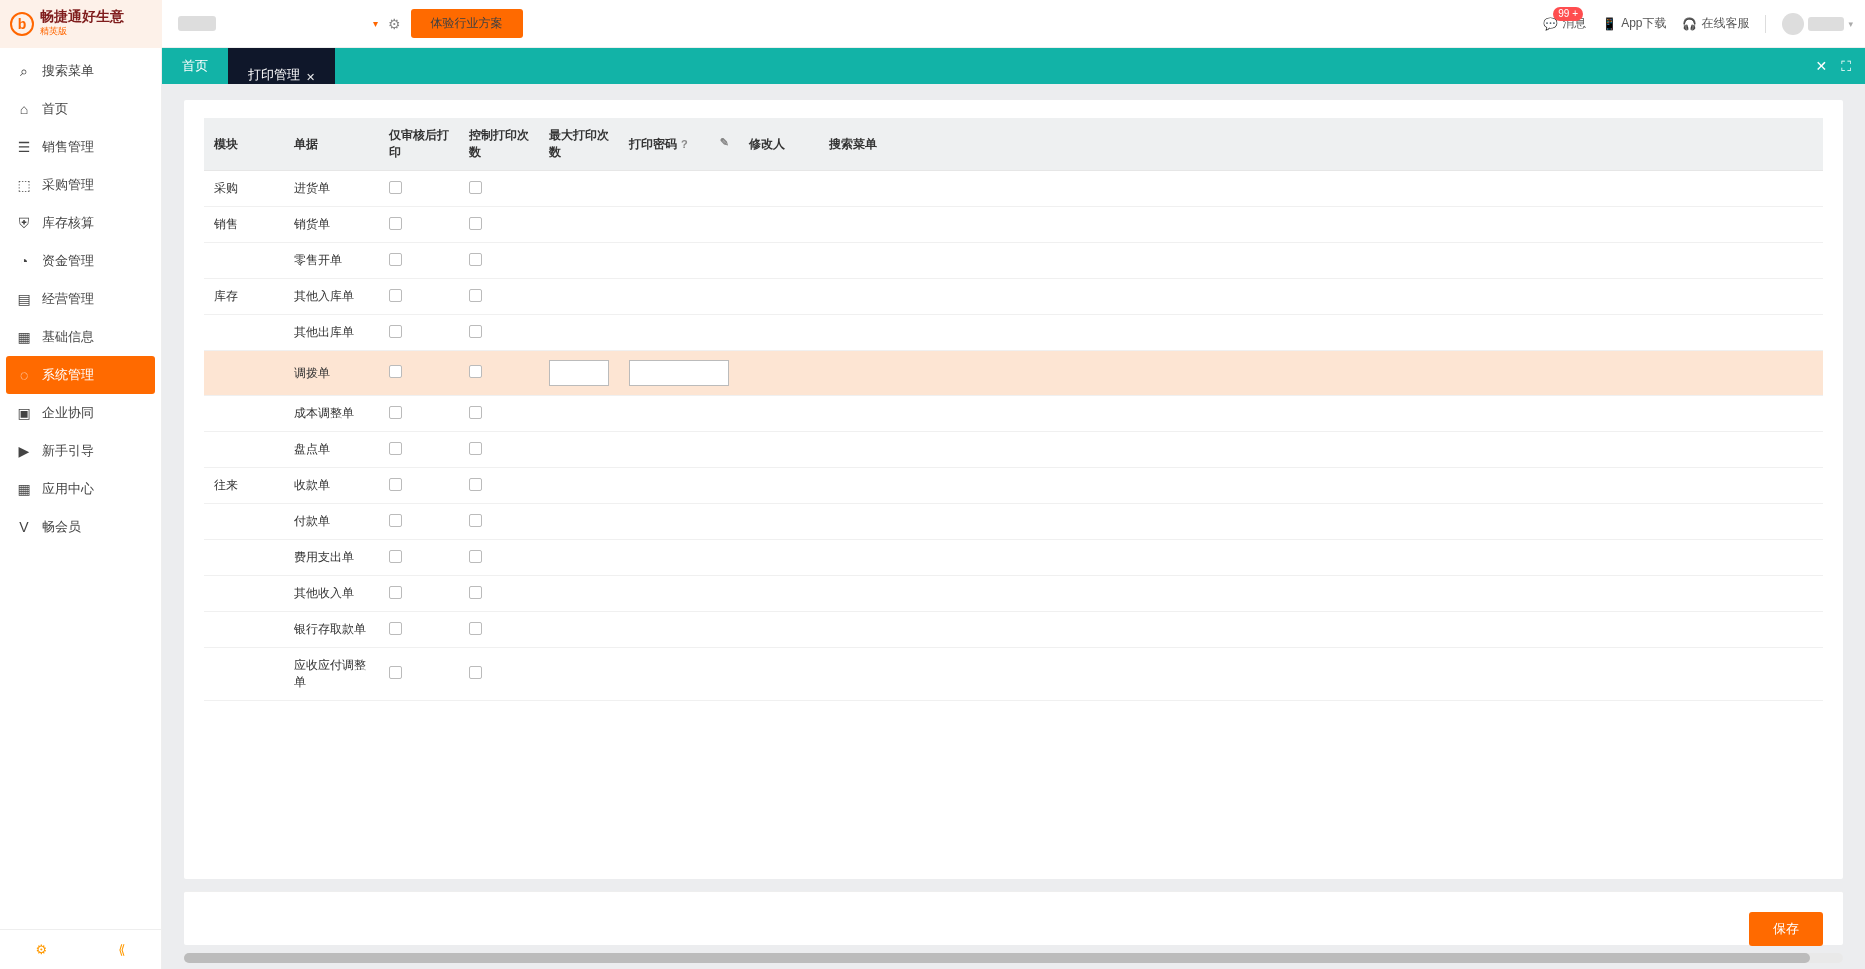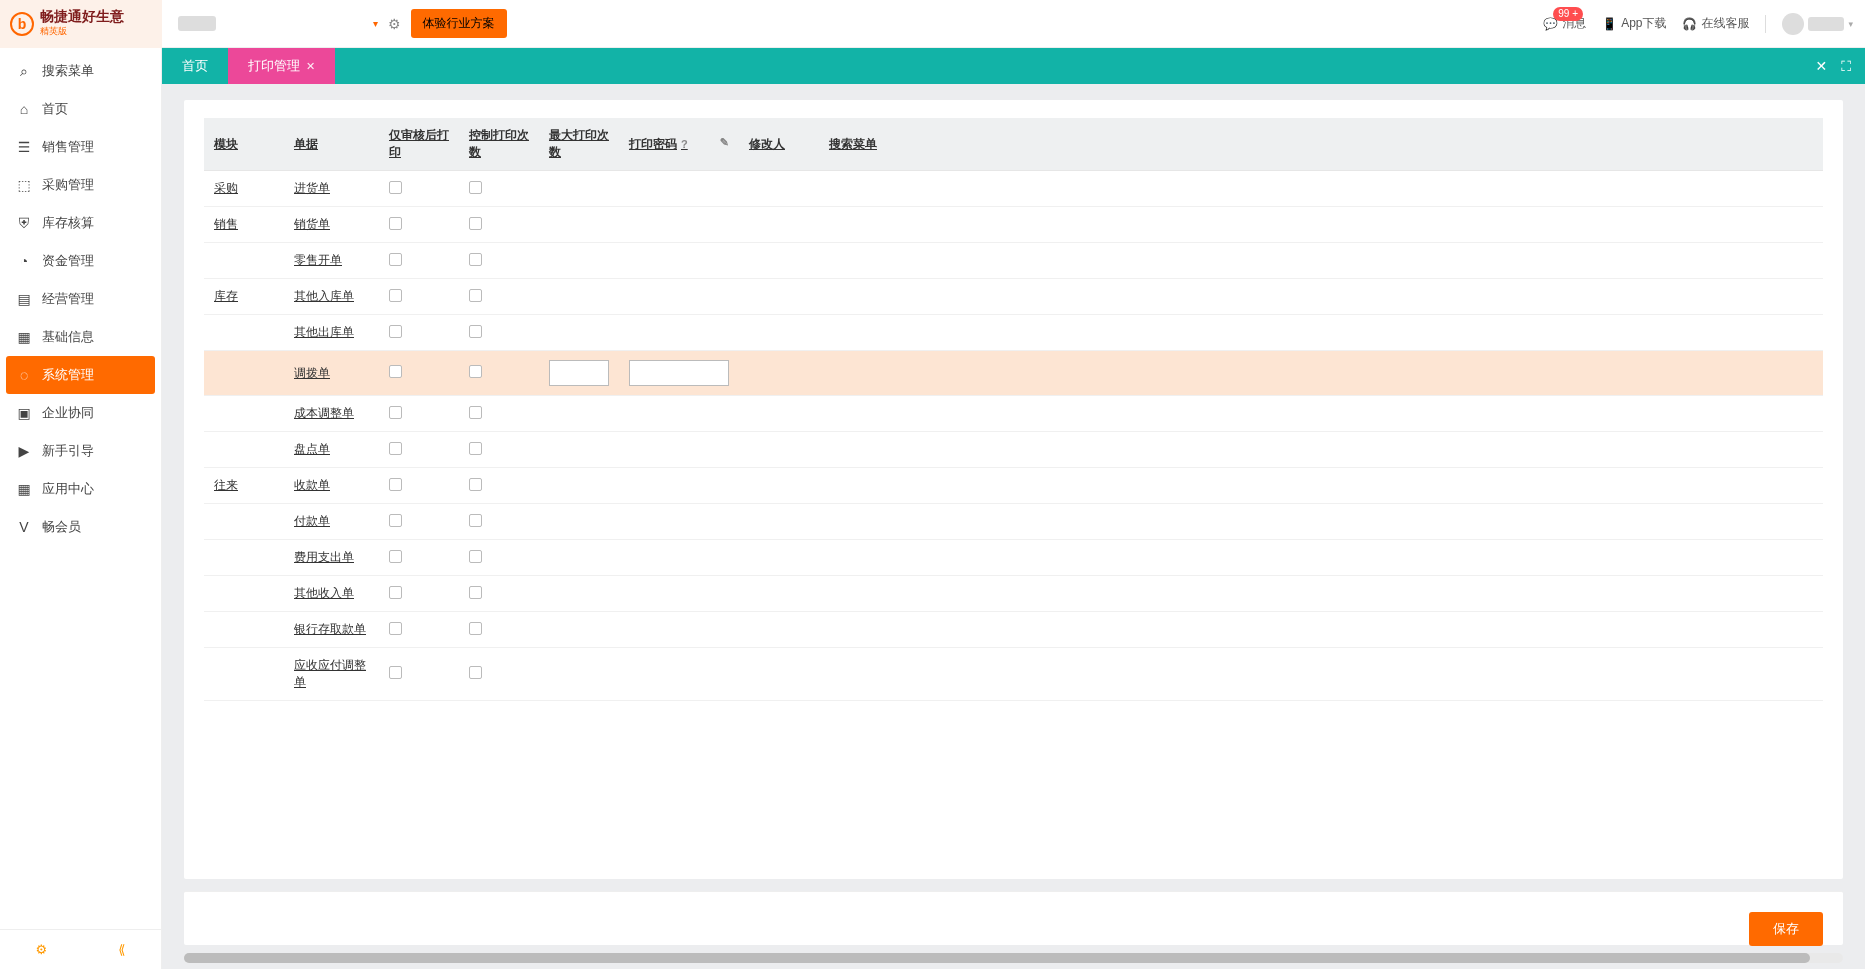--- a/index.html
+++ b/index.html
@@ -56,24 +56,24 @@
   gap: 6px;
   min-width: 200px;
   justify-content: space-between;
   cursor: pointer;
 }
 .company-select .chev { color: #f60; font-size: 10px; }
 .gear-btn { color: #888; cursor: pointer; font-size: 14px; }
 
 .exp-btn {
   background: #ff6a00;
-  color: #000000;
+  color: #404040;
   border: none;
   border-radius: 3px;
-  padding: 6px 12px;
+  padding: 6px 20px;
   font-size: 12px;
   cursor: pointer;
 }
 
 .header-right {
   margin-left: auto;
   display: flex;
   align-items: center;
   gap: 16px;
 }
@@ -168,39 +168,38 @@
 }
 .tab {
   padding: 0 20px;
   color: #fff;
   display: flex;
   align-items: center;
   gap: 6px;
   cursor: pointer;
   font-size: 13px;
 }
-.tab.active { background: #ec4899; }
+.tab.active { background: #0f172a; align-items: flex-end; }
 .tab .close { font-size: 11px; opacity: .9; }
 .tab-actions {
   margin-left: auto;
   display: flex;
   align-items: center;
   gap: 14px;
   padding-right: 14px;
 }
 .tab-ico { color: #fff; cursor: pointer; font-size: 14px; }
 
 
 .content-wrap {
   flex: 1;
   padding: 16px 22px 0 22px;
   overflow: hidden;
   display: flex;
   flex-direction: column;
-  text-decoration: underline;
 }
 .panel {
   background: #fff;
   border-radius: 2px;
   flex: 1;
   padding: 18px 20px 4px 20px;
   overflow: auto;
 }
 
 table.prn {

